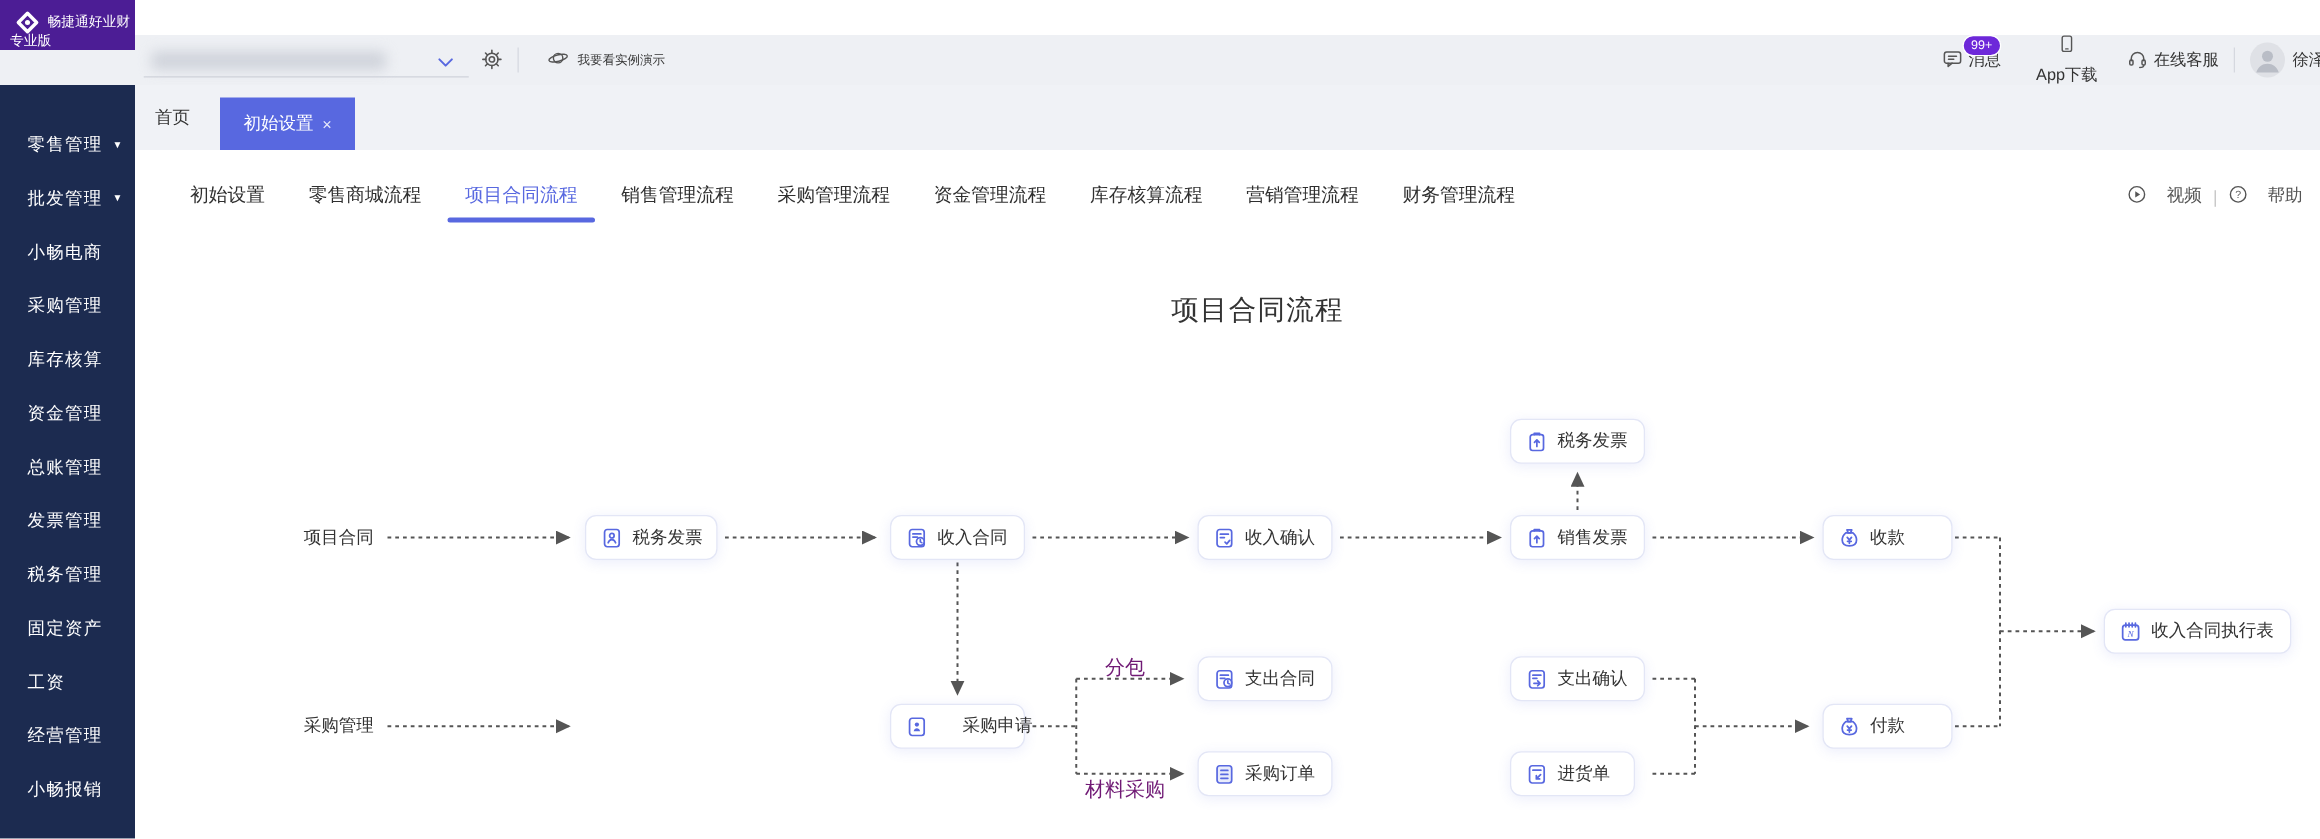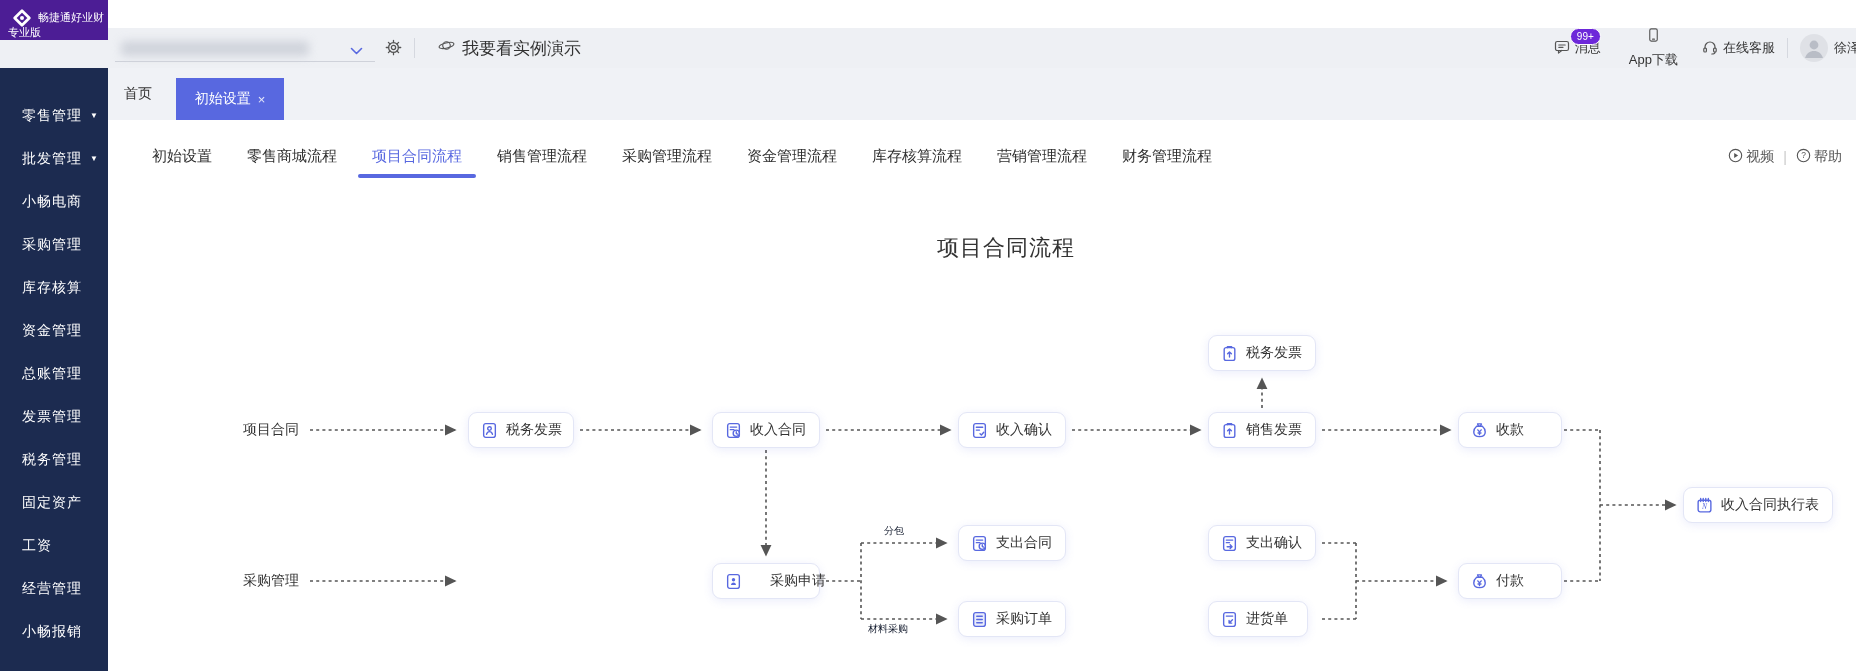--- a/index.html
+++ b/index.html
@@ -15,21 +15,21 @@
   .header{position:absolute;left:0;top:28px;width:1856px;height:40px;background:#eef0f4;}
   .logo-block{position:absolute;left:0;top:0;width:108px;height:40px;background:#4c1d95;color:#fff;overflow:hidden;}
   .logo-mark{position:absolute;left:11px;top:7px;}
   .brand-name{position:absolute;left:38px;top:10px;font-size:11px;color:#fff;white-space:nowrap;}
   .brand-edition{position:absolute;left:8px;top:25px;font-size:11px;color:#fff;}
   .acct-field{position:absolute;left:115px;top:8px;width:260px;height:26px;border-bottom:1px solid #cfd2da;}
   .acct-blur{position:absolute;left:6px;top:5px;width:188px;height:15px;background:#c6cad3;border-radius:3px;filter:blur(5px);opacity:.75;}
   .hdr-chevron{position:absolute;left:350px;top:14px;}
   .hdr-gear{position:absolute;left:385px;top:11px;}
   .hdr-div1{position:absolute;left:414px;top:10px;width:1px;height:20px;background:#d5d8df;}
-  .demo-item{position:absolute;left:438px;top:0;height:40px;display:flex;align-items:center;gap:7px;font-size:17px;color:#333;cursor:pointer;}
+  .demo-item{position:absolute;left:438px;top:0;height:40px;display:flex;align-items:center;gap:7px;font-size:10px;color:#333;cursor:pointer;}
   .hdr-right{position:absolute;right:0;top:0;height:40px;display:flex;align-items:center;color:#333;font-size:13px;}
   .hdr-link{display:flex;align-items:center;gap:5px;cursor:pointer;position:relative;}
   .msg-link{margin-right:28px;}
   .badge{position:absolute;top:-11px;left:16px;background:#6d28d9;color:#fff;font-size:10px;line-height:13px;padding:1px 6px;border-radius:9px;border:1.5px solid #fff;white-space:nowrap;}
   .appdl-link{margin-right:24px;flex-direction:column;}
   .support-link{margin-right:12px;}
   .hdr-div2{width:1px;height:20px;background:#d5d8df;margin-right:12px;}
   .avatar{width:28px;height:28px;border-radius:50%;background:#dfe1e6;display:flex;align-items:center;justify-content:center;margin-right:6px;overflow:hidden;}
   .username{white-space:nowrap;width:22px;overflow:hidden;}
 
@@ -45,32 +45,32 @@
   .side-caret{font-size:8px;margin-left:8px;color:#fff;}
 
   
   .content{position:absolute;left:108px;top:120px;width:1748px;height:551px;background:#fff;}
   .doc-tabs{position:absolute;left:44px;top:25px;display:flex;gap:35px;font-size:15px;color:#2f2f2f;}
   .doc-tab{position:relative;cursor:pointer;padding:2px 0 12px 0;white-space:nowrap;}
   .doc-tab.active{color:var(--accent);}
   .doc-tab.active::after{content:"";position:absolute;left:-14px;right:-14px;bottom:0;height:4px;border-radius:2px;background:var(--accent);}
   .vh{position:absolute;right:14px;top:28px;display:flex;align-items:center;gap:7px;font-size:14px;color:#555;}
   .vh-div{color:#c9c9c9;margin:0 2px;}
-  .vh-item{display:flex;align-items:center;gap:3px;cursor:pointer;}
+  .vh-item{display:flex;align-items:center;gap:16px;cursor:pointer;}
 
   
   .flow{position:absolute;left:0;top:0;width:1856px;height:671px;pointer-events:none;}
   .flow-title{position:absolute;left:937px;top:233px;font-size:22px;color:#333;letter-spacing:1px;white-space:nowrap;}
   .edges{position:absolute;left:0;top:0;}
   .node{position:absolute;height:36px;background:#fff;border:1px solid #e3e6f6;border-radius:9px;
         box-shadow:0 2px 10px rgba(88,104,224,.12);display:flex;align-items:center;gap:8px;
         padding-left:12px;font-size:14px;color:#333;pointer-events:auto;cursor:pointer;white-space:nowrap;}
   .node .nicon{display:flex;align-items:center;}
   .row-label{position:absolute;font-size:14px;color:#333;white-space:nowrap;pointer-events:auto;}
-  .edge-label{position:absolute;font-size:10px;color:#0f172a;white-space:nowrap;}
+  .edge-label{position:absolute;font-size:16px;color:#701a75;white-space:nowrap;}
 </style>
 </head>
 <body>
 
 <div class="app">
   <div class="topstrip"></div>
 
   <div class="header">
     <div class="acct-field">
       <div class="acct-blur"></div>

